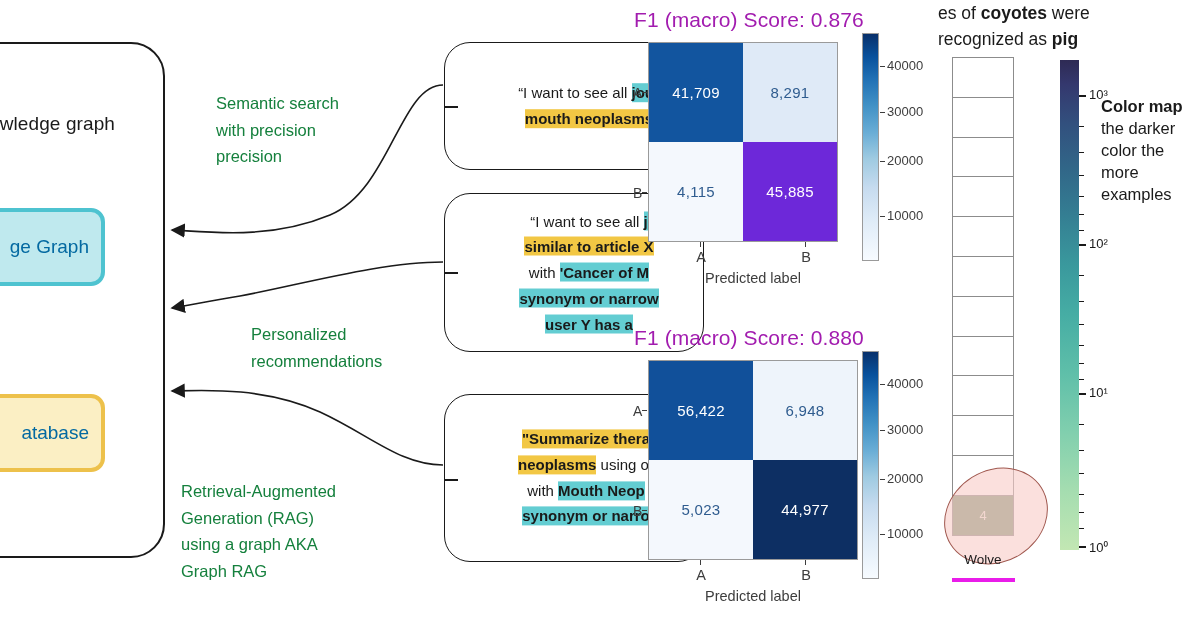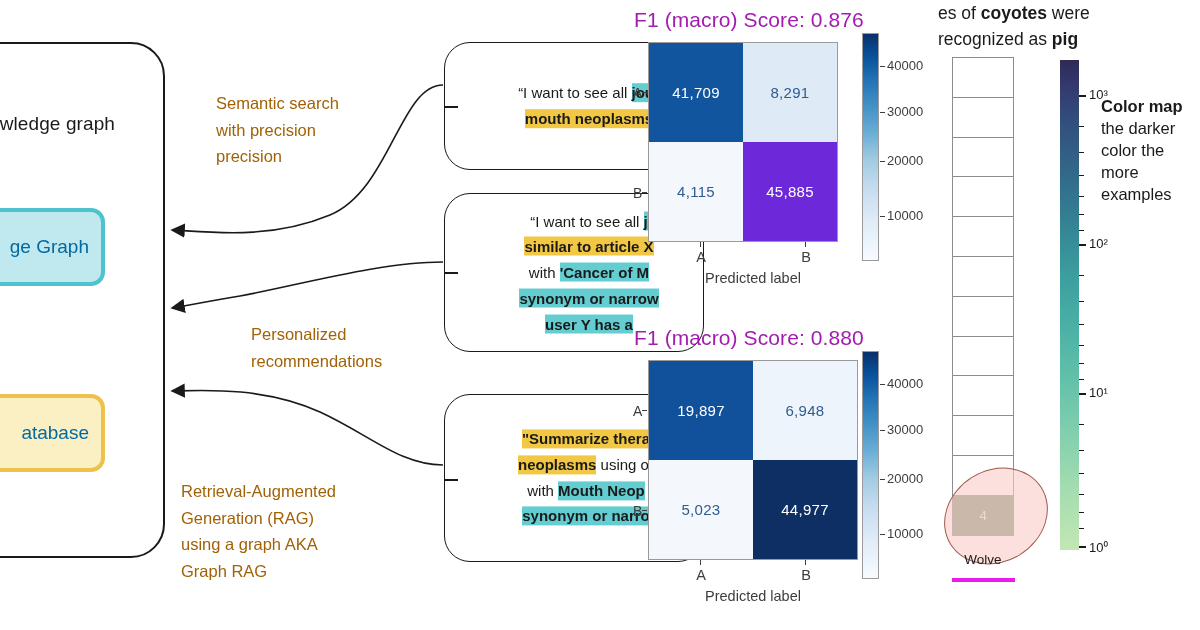--- a/index.html
+++ b/index.html
@@ -33,21 +33,21 @@
   .node-db {
     left: -210px; top: 394px; width: 315px; height: 78px;
     background: #fbefc4; border: 4px solid #edc14b;
   }
   .node-label {
     position: absolute; right: 12px; top: 50%; transform: translateY(-50%);
     font-size: 19px; color: #0369a1; white-space: nowrap;
   }
 
   
-  .ann { position: absolute; font-size: 16.5px; line-height: 1.62; color: #a16207; }
+  .ann { position: absolute; font-size: 16.5px; line-height: 1.62; color: #15803d; }
   .ann-1 { left: 216px; top: 90px; }
   .ann-2 { left: 251px; top: 321px; }
   .ann-3 { left: 181px; top: 478px; }
 
   svg.arrows { position: absolute; left: 0; top: 0; width: 1200px; height: 630px; pointer-events: none; }
 
   
   .bubble {
     position: absolute; background: #ffffff;
     border: 1.6px solid #1a1a1a; border-radius: 26px;
@@ -261,21 +261,21 @@
     <div class="cbar-tick" style="left:253px; top:145px;">20000</div>
     <div class="tickmark" style="left:246px; top:208px;"></div>
     <div class="cbar-tick" style="left:253px; top:200px;">10000</div>
   </div>
 
   <div class="cm" style="left:634px; top:326px; width:300px; height:290px;">
 
     <div class="cm-title">F1 (macro) Score: 0.880</div>
 
     <div class="cm-grid" style="left:14px; top:34px; width:210px; height:200px;">
-      <div class="cm-cell" style="background:#11509a;color:#ffffff;">19,897</div>
+      <div class="cm-cell" style="background:#11509a;color:#ffffff;">56,422</div>
       <div class="cm-cell" style="background:#eef4fb;color:#2f5c8f;">6,948</div>
       <div class="cm-cell" style="background:#f4f8fd;color:#2f5c8f;">5,023</div>
       <div class="cm-cell" style="background:#0d2f63;color:#ffffff;">44,977</div>
     </div>
 
     <div class="cm-ylab" style="left:-1px; top:77px;">A</div>
     <div class="axtick" style="left:8px; top:84px; width:5px; height:1.4px;"></div>
     <div class="cm-ylab" style="left:-1px; top:177px;">B</div>
     <div class="axtick" style="left:8px; top:184px; width:5px; height:1.4px;"></div>
 

